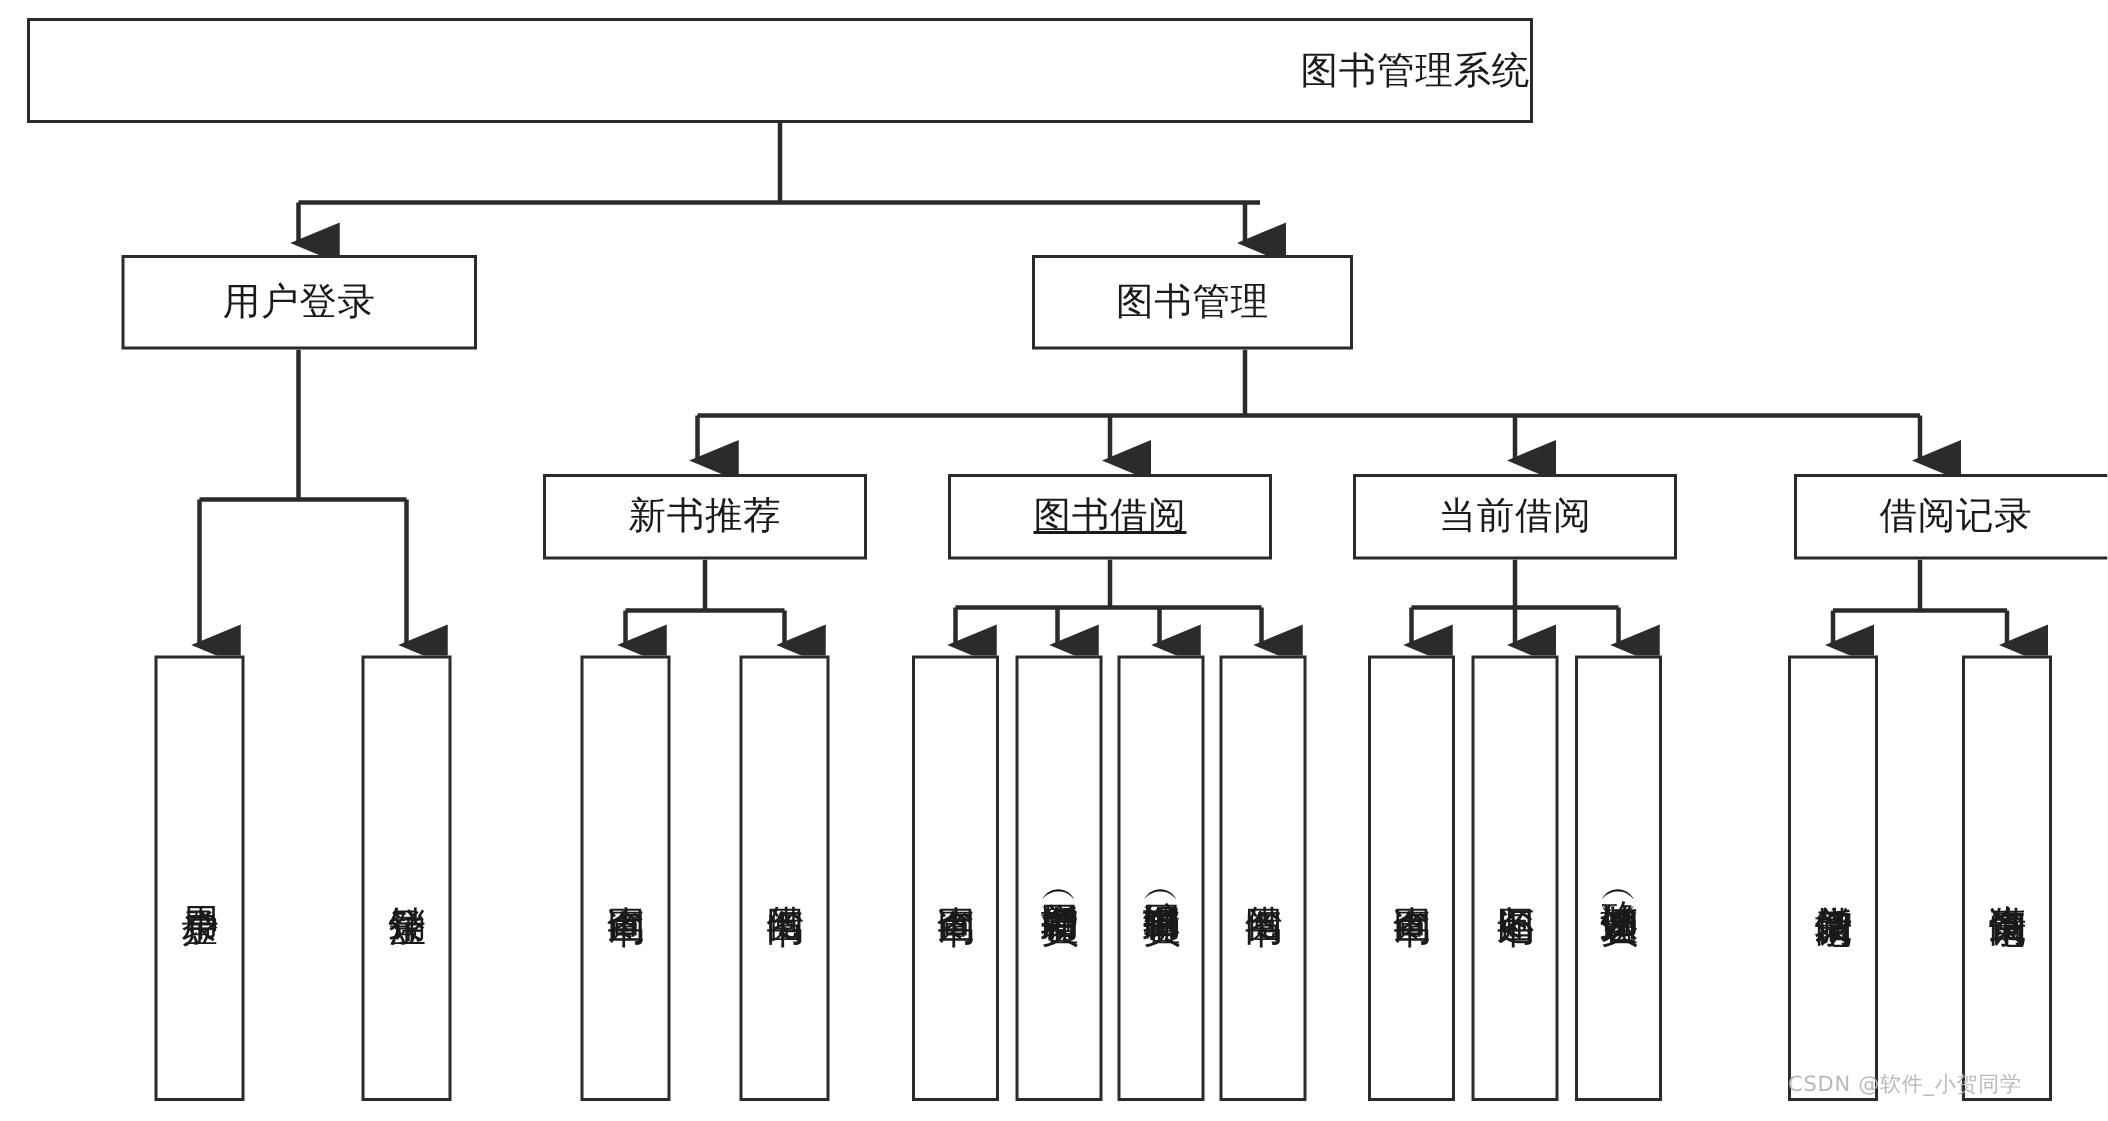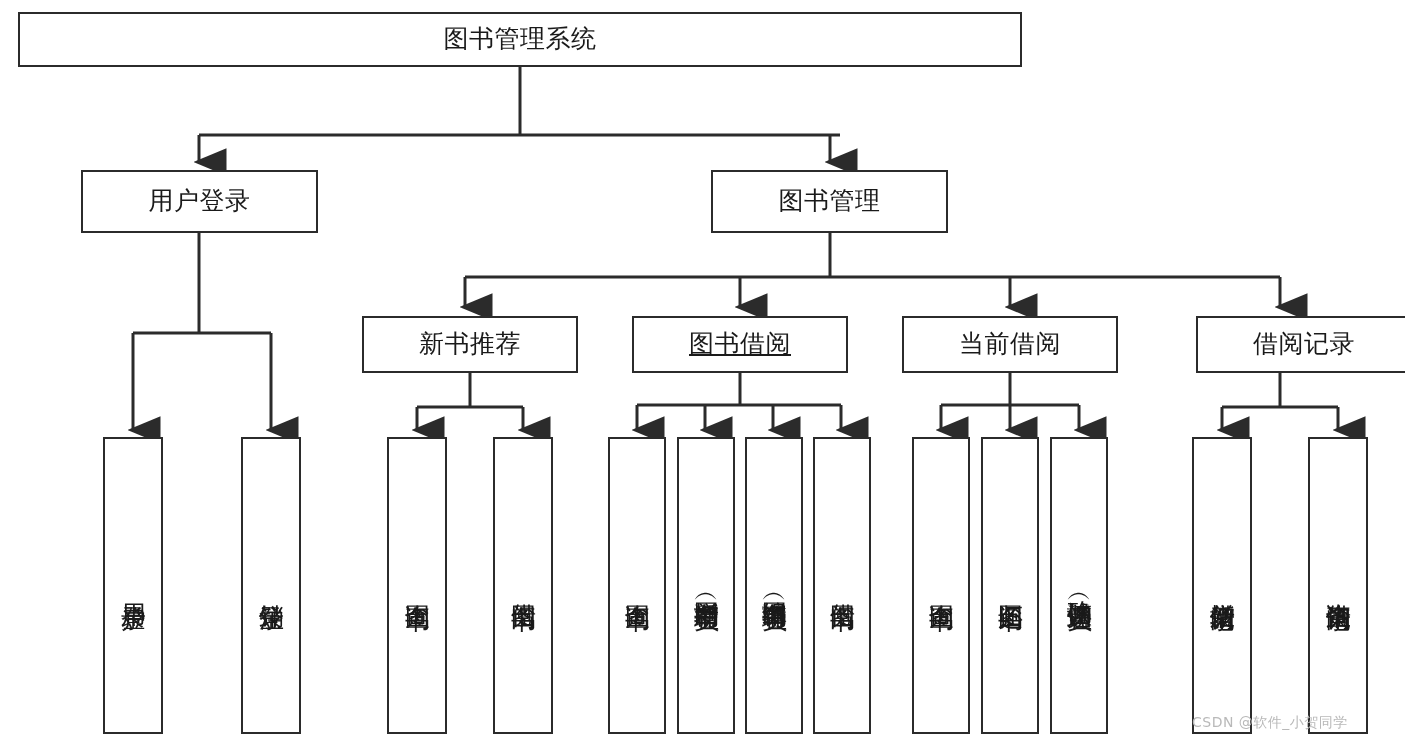--- a/index.html
+++ b/index.html
@@ -115,28 +115,28 @@
       <path d="M 1010 405 L 1010 430" marker-end="url(#arrow)"></path>
       <path d="M 1079 405 L 1079 430" marker-end="url(#arrow)"></path>
 
       <path d="M 1280 373 L 1280 407"></path>
       <path d="M 1222 407 L 1338 407"></path>
       <path d="M 1222 407 L 1222 430" marker-end="url(#arrow)"></path>
       <path d="M 1338 407 L 1338 430" marker-end="url(#arrow)"></path>
     </g>
   </svg>
 
-  <div class="node root horizontal" style="left:18px; top:12px; width:1004px; height:55px;">
+  <div class="node root horizontal" style="left:18px; top:12px; width:1004px; height:70px;justify-content:flex-end;">
     <span class="label">图书管理系统</span>
   </div>
 
   <div class="node horizontal" style="left:81px; top:170px; width:237px; height:63px;">
     <span class="label">用户登录</span>
   </div>
-  <div class="node horizontal" style="left:711px; top:170px; width:237px; height:63px;justify-content:center;">
+  <div class="node horizontal" style="left:688px; top:170px; width:214px; height:63px;justify-content:center;">
     <span class="label">图书管理</span>
   </div>
 
   <div class="node horizontal" style="left:362px; top:316px; width:216px; height:57px;">
     <span class="label">新书推荐</span>
   </div>
   <div class="node horizontal" style="left:632px; top:316px; width:216px; height:57px;text-decoration:underline;">
     <span class="label">图书借阅</span>
   </div>
   <div class="node horizontal" style="left:902px; top:316px; width:216px; height:57px;">

